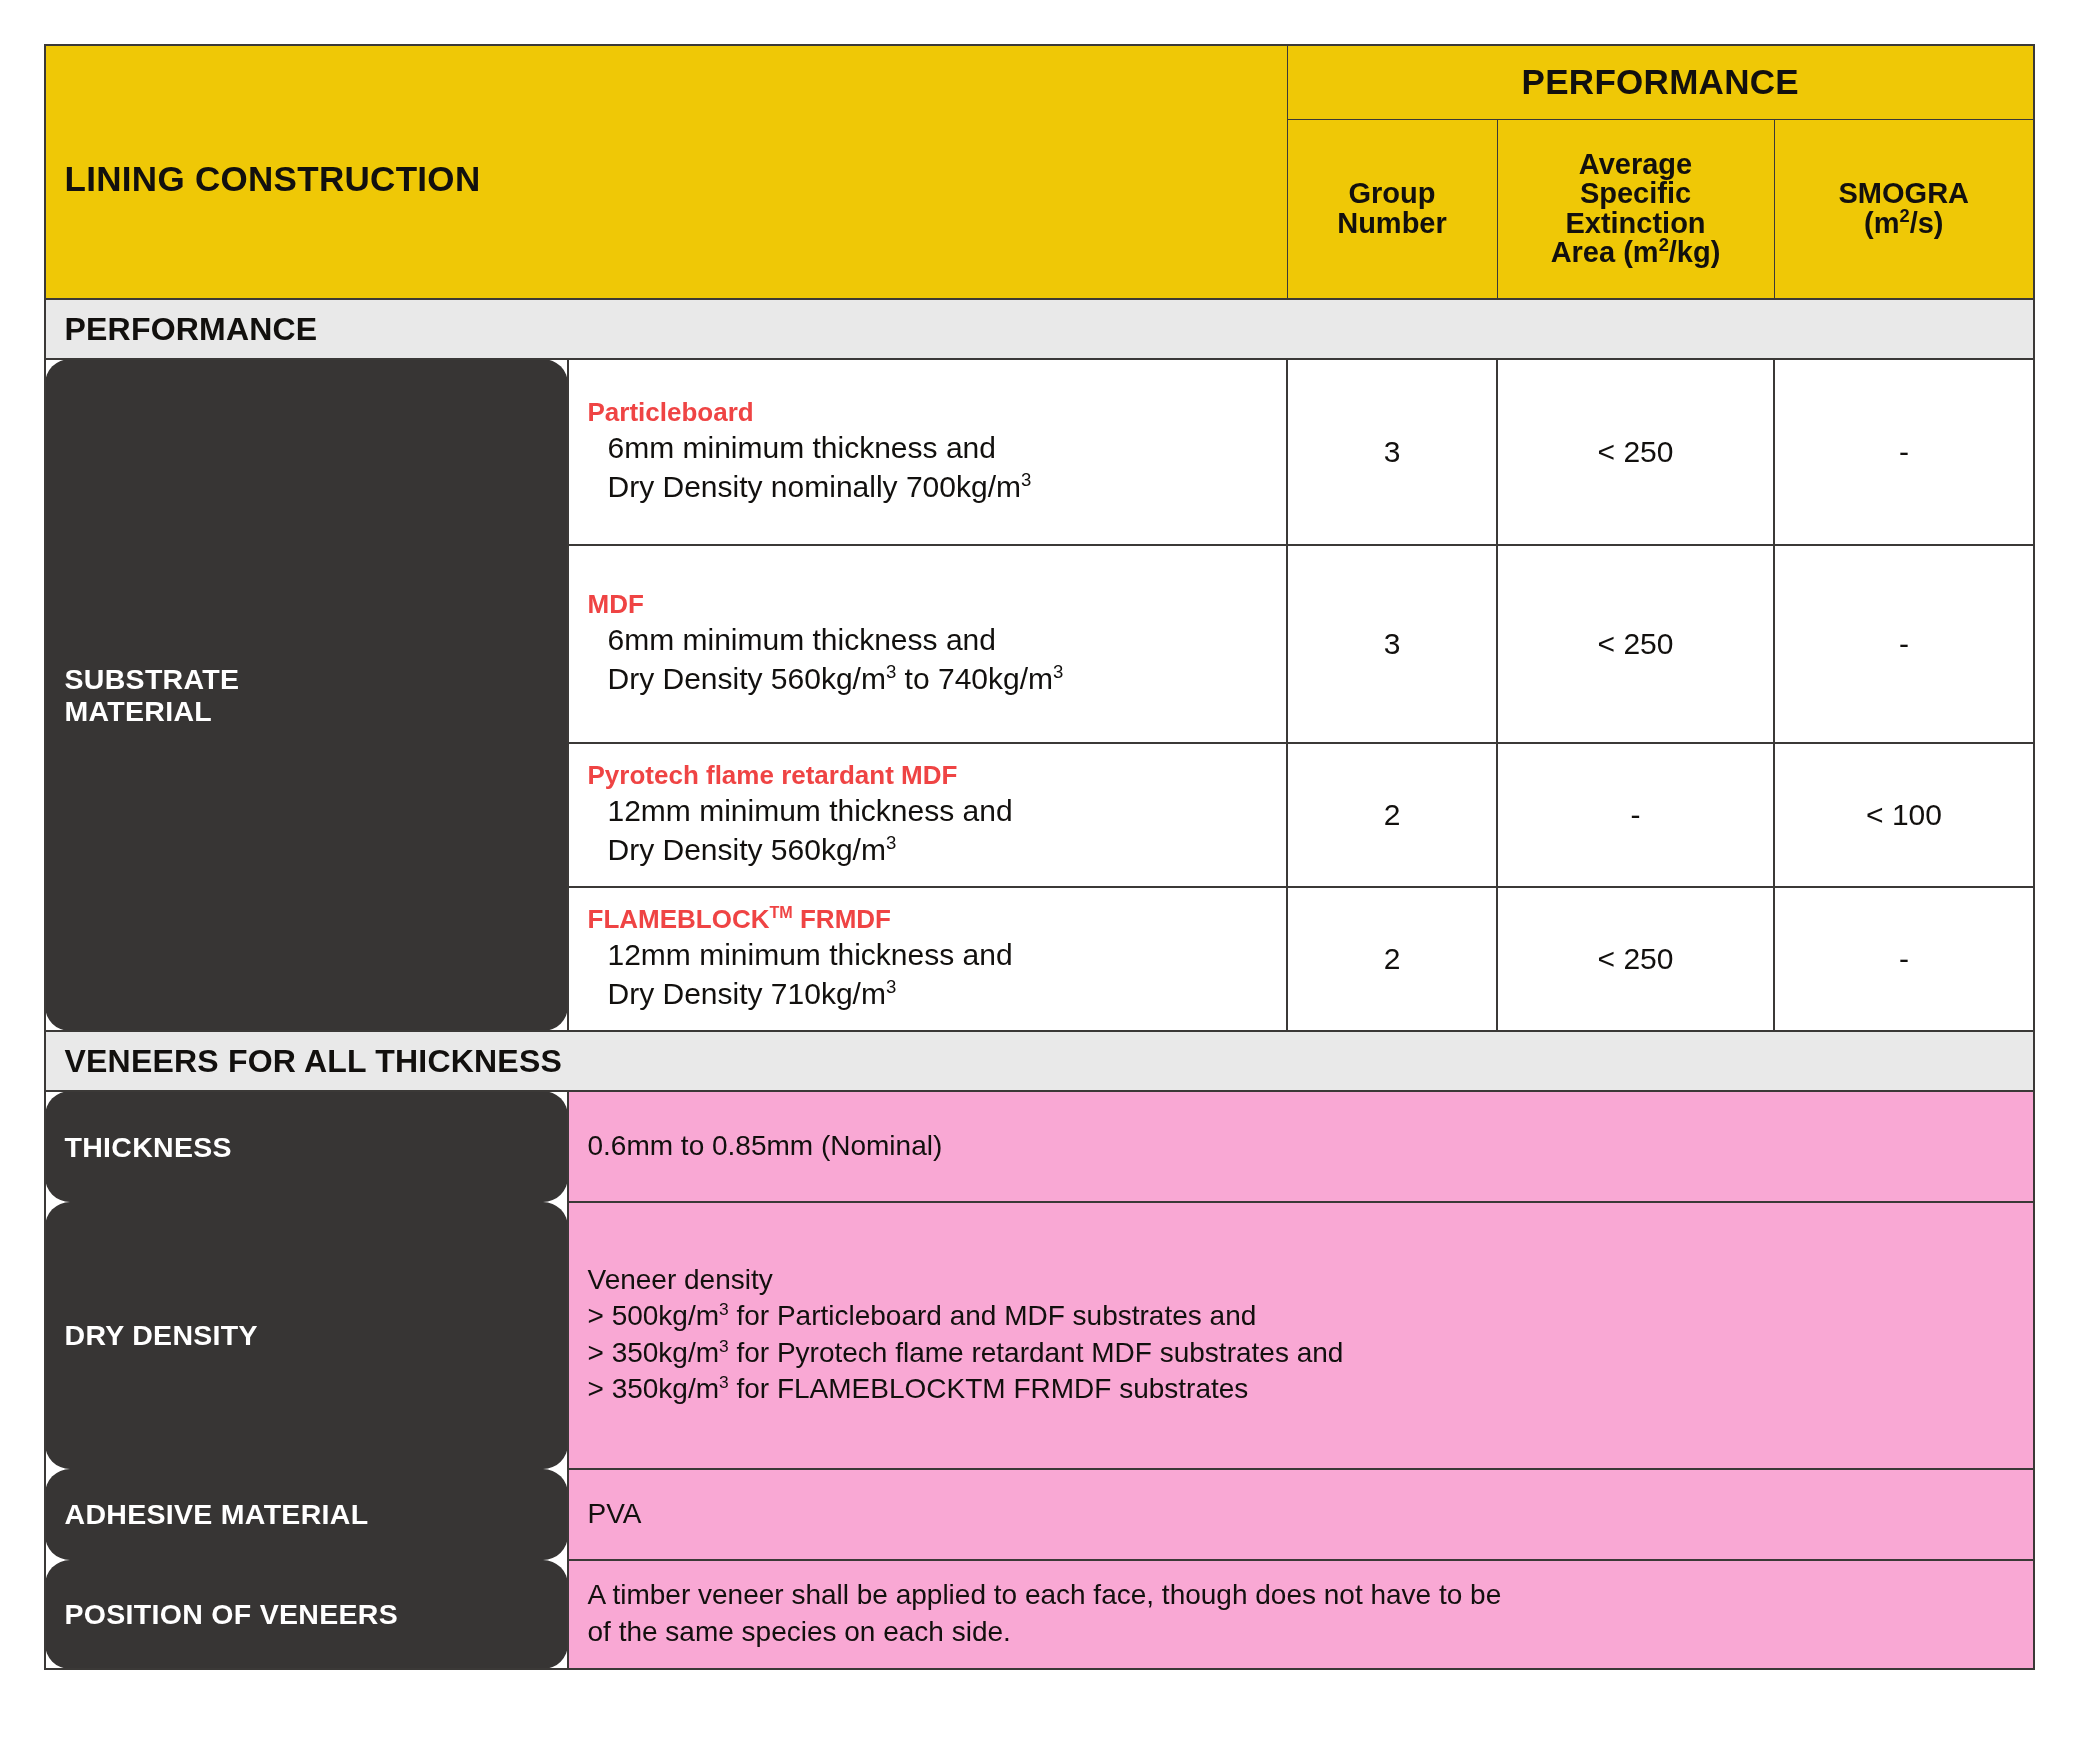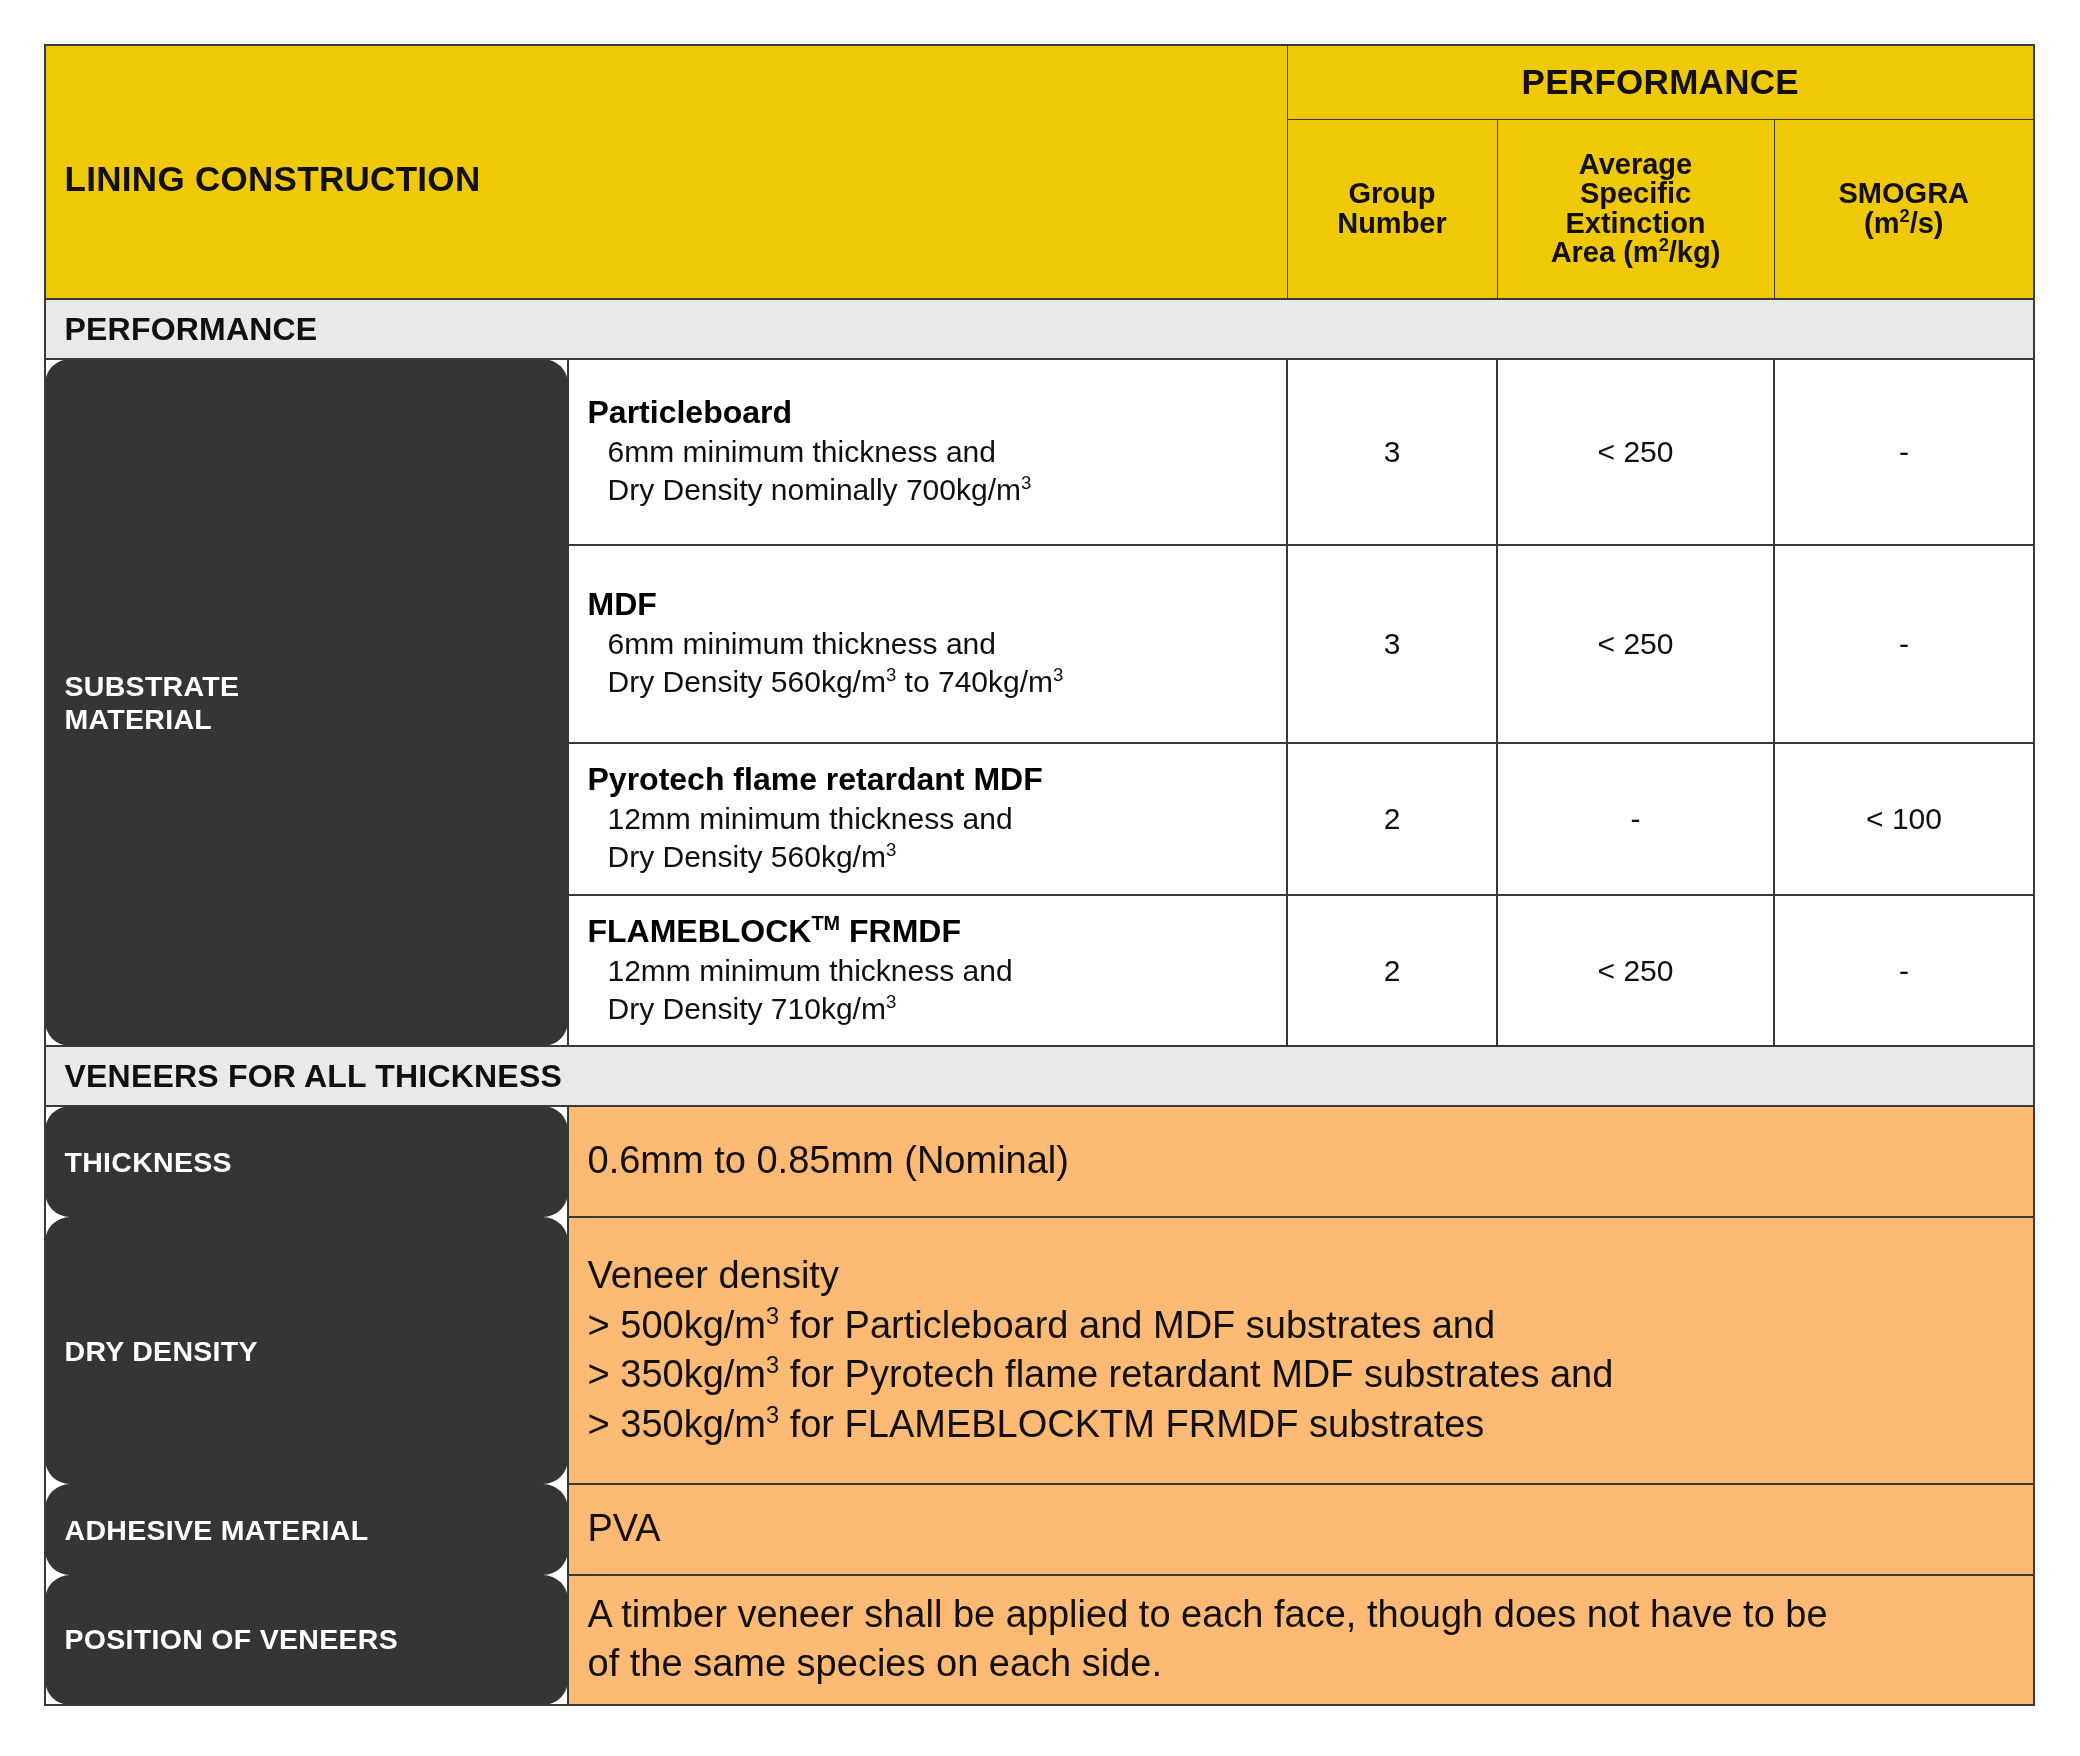--- a/index.html
+++ b/index.html
@@ -98,23 +98,23 @@
   
   .desc {
     background: #ffffff;
     border-left: 2.5px solid #3b3937;
     border-bottom: 2.5px solid #3b3937;
     padding: 15px 18.5px 17px 18.5px;
     vertical-align: middle;
   }
   .desc.last { border-bottom: 0; }
   .desc .title {
-    font-size: 32px;
-    font-weight: bold;
-    color: #000000;
+    font-size: 26px;
+    font-weight: bold;
+    color: #ef4444;
     line-height: 1.28;
   }
   .desc .line {
     font-size: 30px;
     color: #12100e;
     line-height: 1.28;
     font-weight: normal;
     margin-left: 20px;
   }
   .desc sup { font-size: 0.62em; vertical-align: super; line-height: 0; }
@@ -124,25 +124,25 @@
     text-align: center;
     font-size: 30px;
     color: #12100e;
     border-left: 2.5px solid #3b3937;
     border-bottom: 2.5px solid #3b3937;
   }
   .num.last { border-bottom: 0; }
 
   
   .val {
-    background: #fdba74;
+    background: #f9a8d4;
     border-left: 2.5px solid #3b3937;
     border-bottom: 2.5px solid #3b3937;
     padding: 13.4px 18.5px 15px 18.5px;
-    font-size: 38px;
+    font-size: 28px;
     color: #12100e;
     line-height: 1.30;
     vertical-align: middle;
   }
   .val.bottom { border-bottom: 0; }
   .val sup { font-size: 0.62em; vertical-align: super; line-height: 0; }
 
   .h-sub1 { height: 186px; }
   .h-sub2 { height: 198px; }
   .h-sub3 { height: 144px; }

